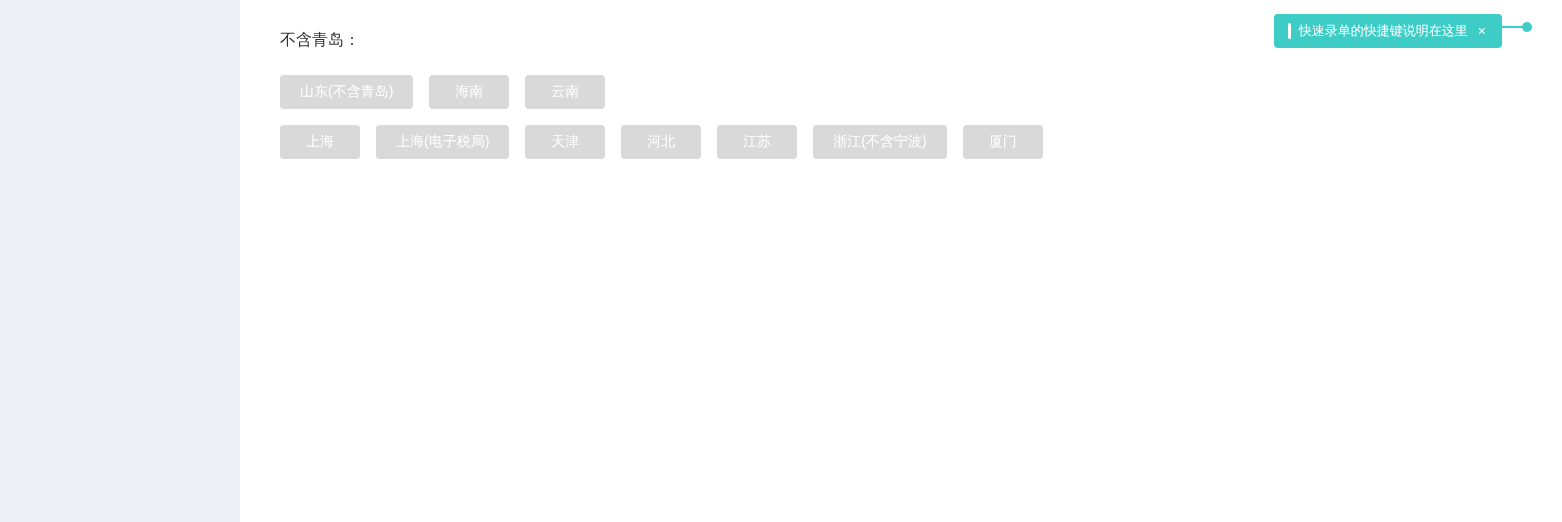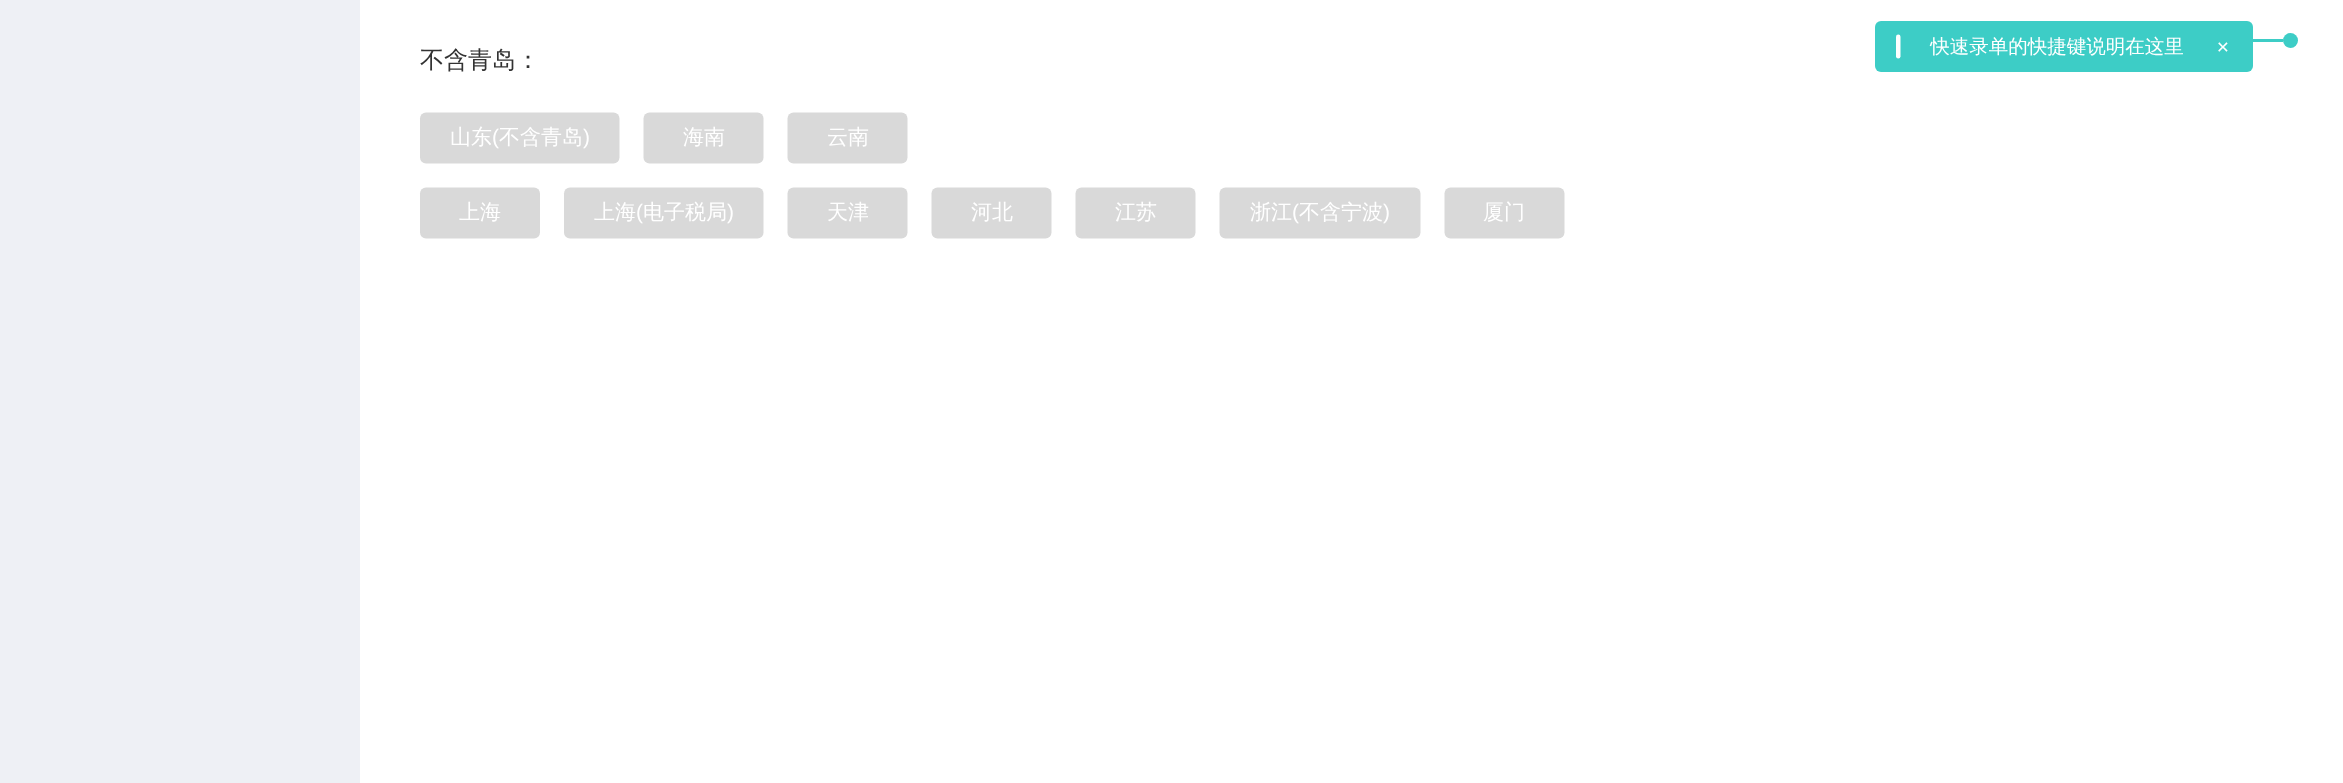--- a/index.html
+++ b/index.html
@@ -68,21 +68,21 @@
       position: absolute;
       top: 14px;
       right: 60px;
       background: #3dcdc6;
       color: #fff;
       font-size: 13px;
       padding: 8px 14px;
       border-radius: 4px;
       display: flex;
       align-items: center;
-      gap: 20px;
+      gap: 8px;
       white-space: nowrap;
     }
 
     .tooltip-popup .bar {
       width: 3px;
       height: 16px;
       background: #fff;
       border-radius: 2px;
       flex-shrink: 0;
     }

